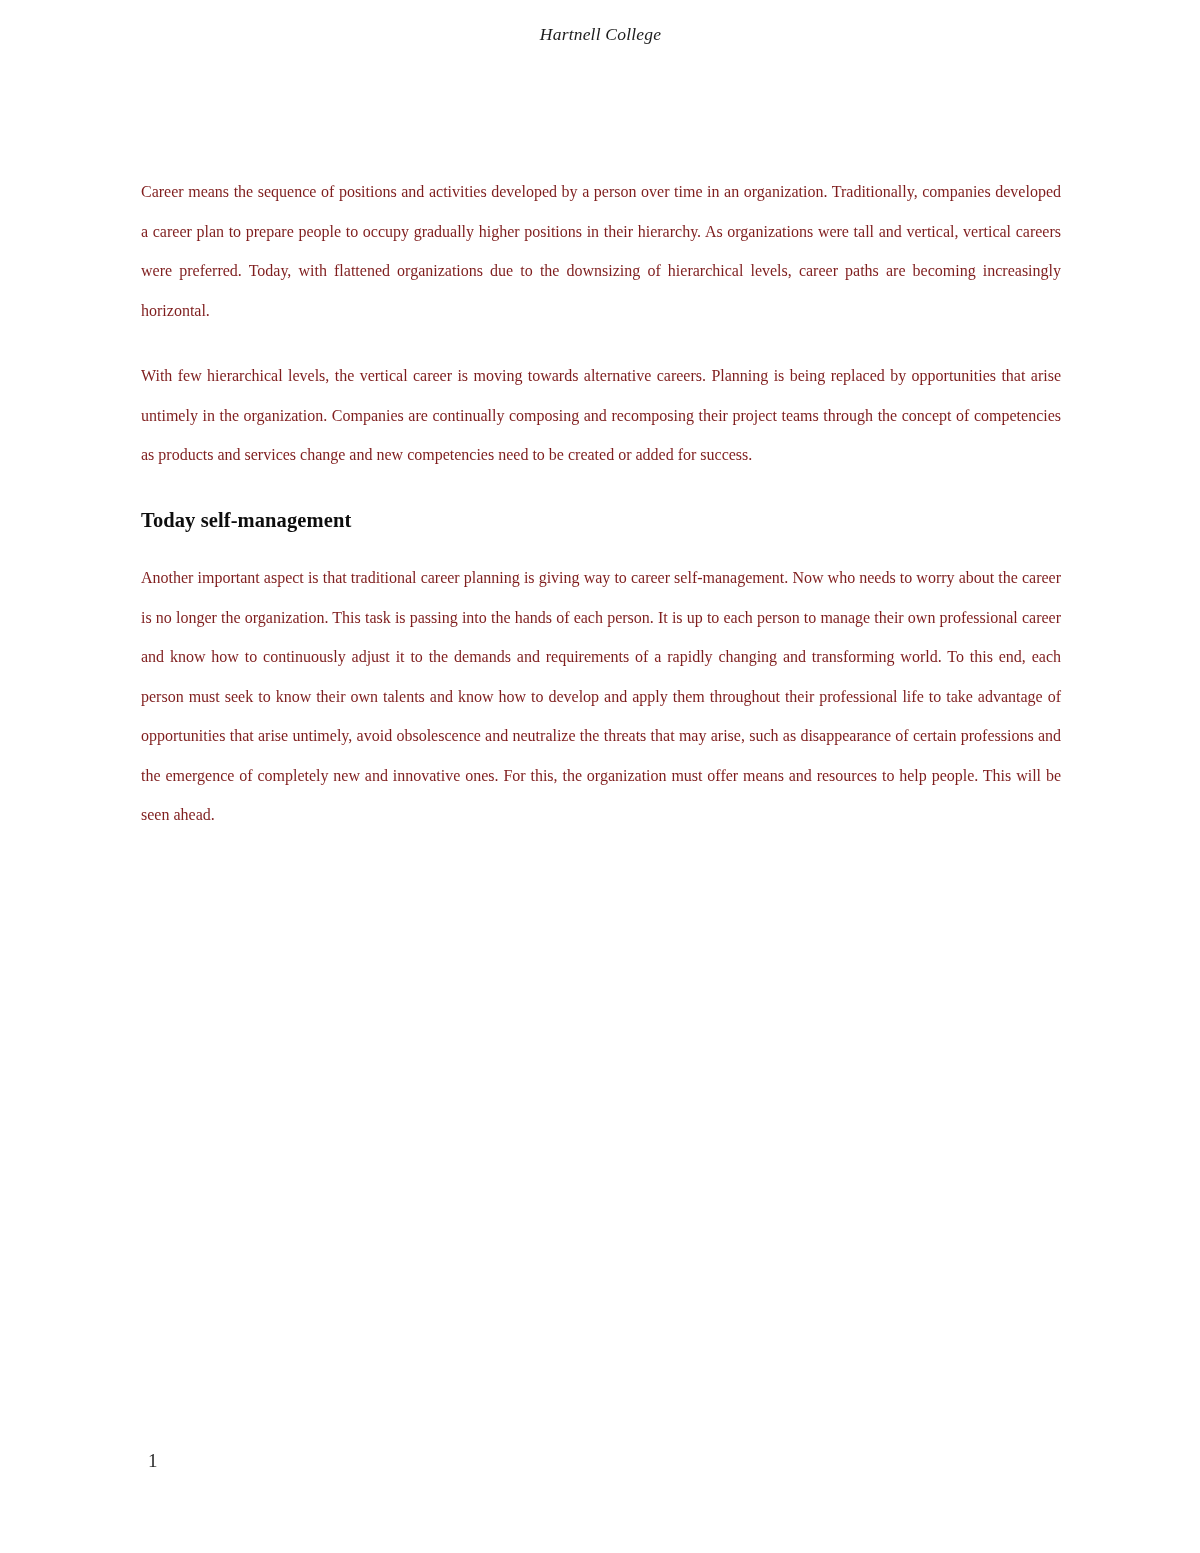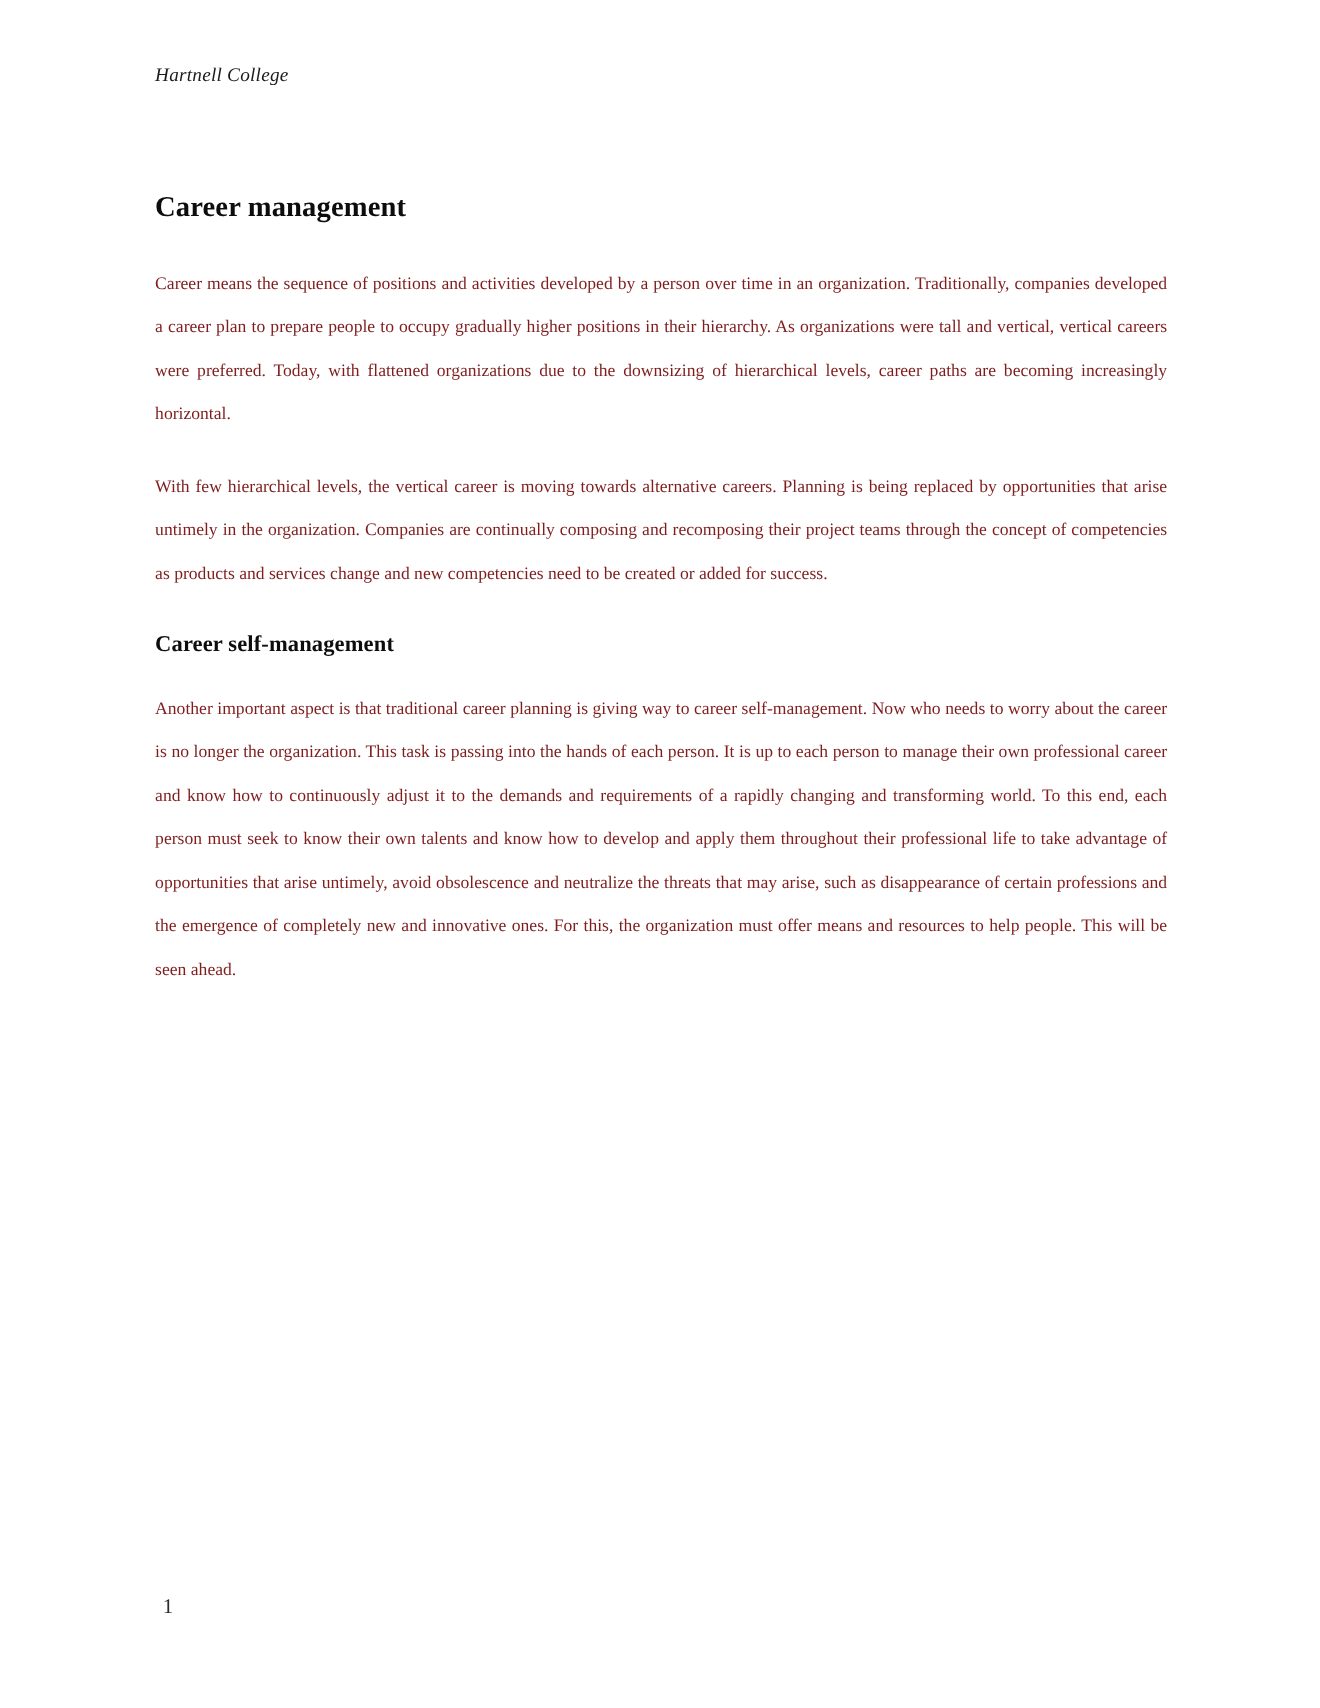--- a/index.html
+++ b/index.html
@@ -19,24 +19,24 @@
     height: 1553px;
     background: #ffffff;
     margin: 0 auto;
     overflow: hidden;
     box-sizing: border-box;
   }
 
   
   .page-header {
     position: absolute;
-    top: 58px;
+    top: 24px;
     left: 141px;
     right: 140px;
-    text-align: left;
+    text-align: center;
     font-style: italic;
     font-size: 17.5px;
     letter-spacing: 0.2px;
     color: #1c1c1c;
   }
 
   
   .content {
     position: absolute;
     top: 172px;
@@ -94,28 +94,27 @@
 <body>
 
 <div class="page">
 
   <div class="page-header">
     <span>Hartnell College</span>
   </div>
 
   <div class="content">
 
-    <h1 class="doc-title">Career management</h1>
 
     <p class="body-para">Career means the sequence of positions and activities developed by a person over time in an organization. Traditionally, companies developed a career plan to prepare people to occupy gradually higher positions in their hierarchy. As organizations were tall and vertical, vertical careers were preferred. Today, with flattened organizations due to the downsizing of hierarchical levels, career paths are becoming increasingly horizontal.</p>
 
 
     <p class="body-para">With few hierarchical levels, the vertical career is moving towards alternative careers. Planning is being replaced by opportunities that arise untimely in the organization. Companies are continually composing and recomposing their project teams through the concept of competencies as products and services change and new competencies need to be created or added for success.</p>
 
-    <h2 class="subheading">Career self-management</h2>
+    <h2 class="subheading">Today self-management</h2>
 
     <p class="body-para">Another important aspect is that traditional career planning is giving way to career self-management. Now who needs to worry about the career is no longer the organization. This task is passing into the hands of each person. It is up to each person to manage their own professional career and know how to continuously adjust it to the demands and requirements of a rapidly changing and transforming world. To this end, each person must seek to know their own talents and know how to develop and apply them throughout their professional life to take advantage of opportunities that arise untimely, avoid obsolescence and neutralize the threats that may arise, such as disappearance of certain professions and the emergence of completely new and innovative ones. For this, the organization must offer means and resources to help people. This will be seen ahead.</p>
 
 
   </div>
 
   <div class="page-footer">1</div>
 
 </div>
 

